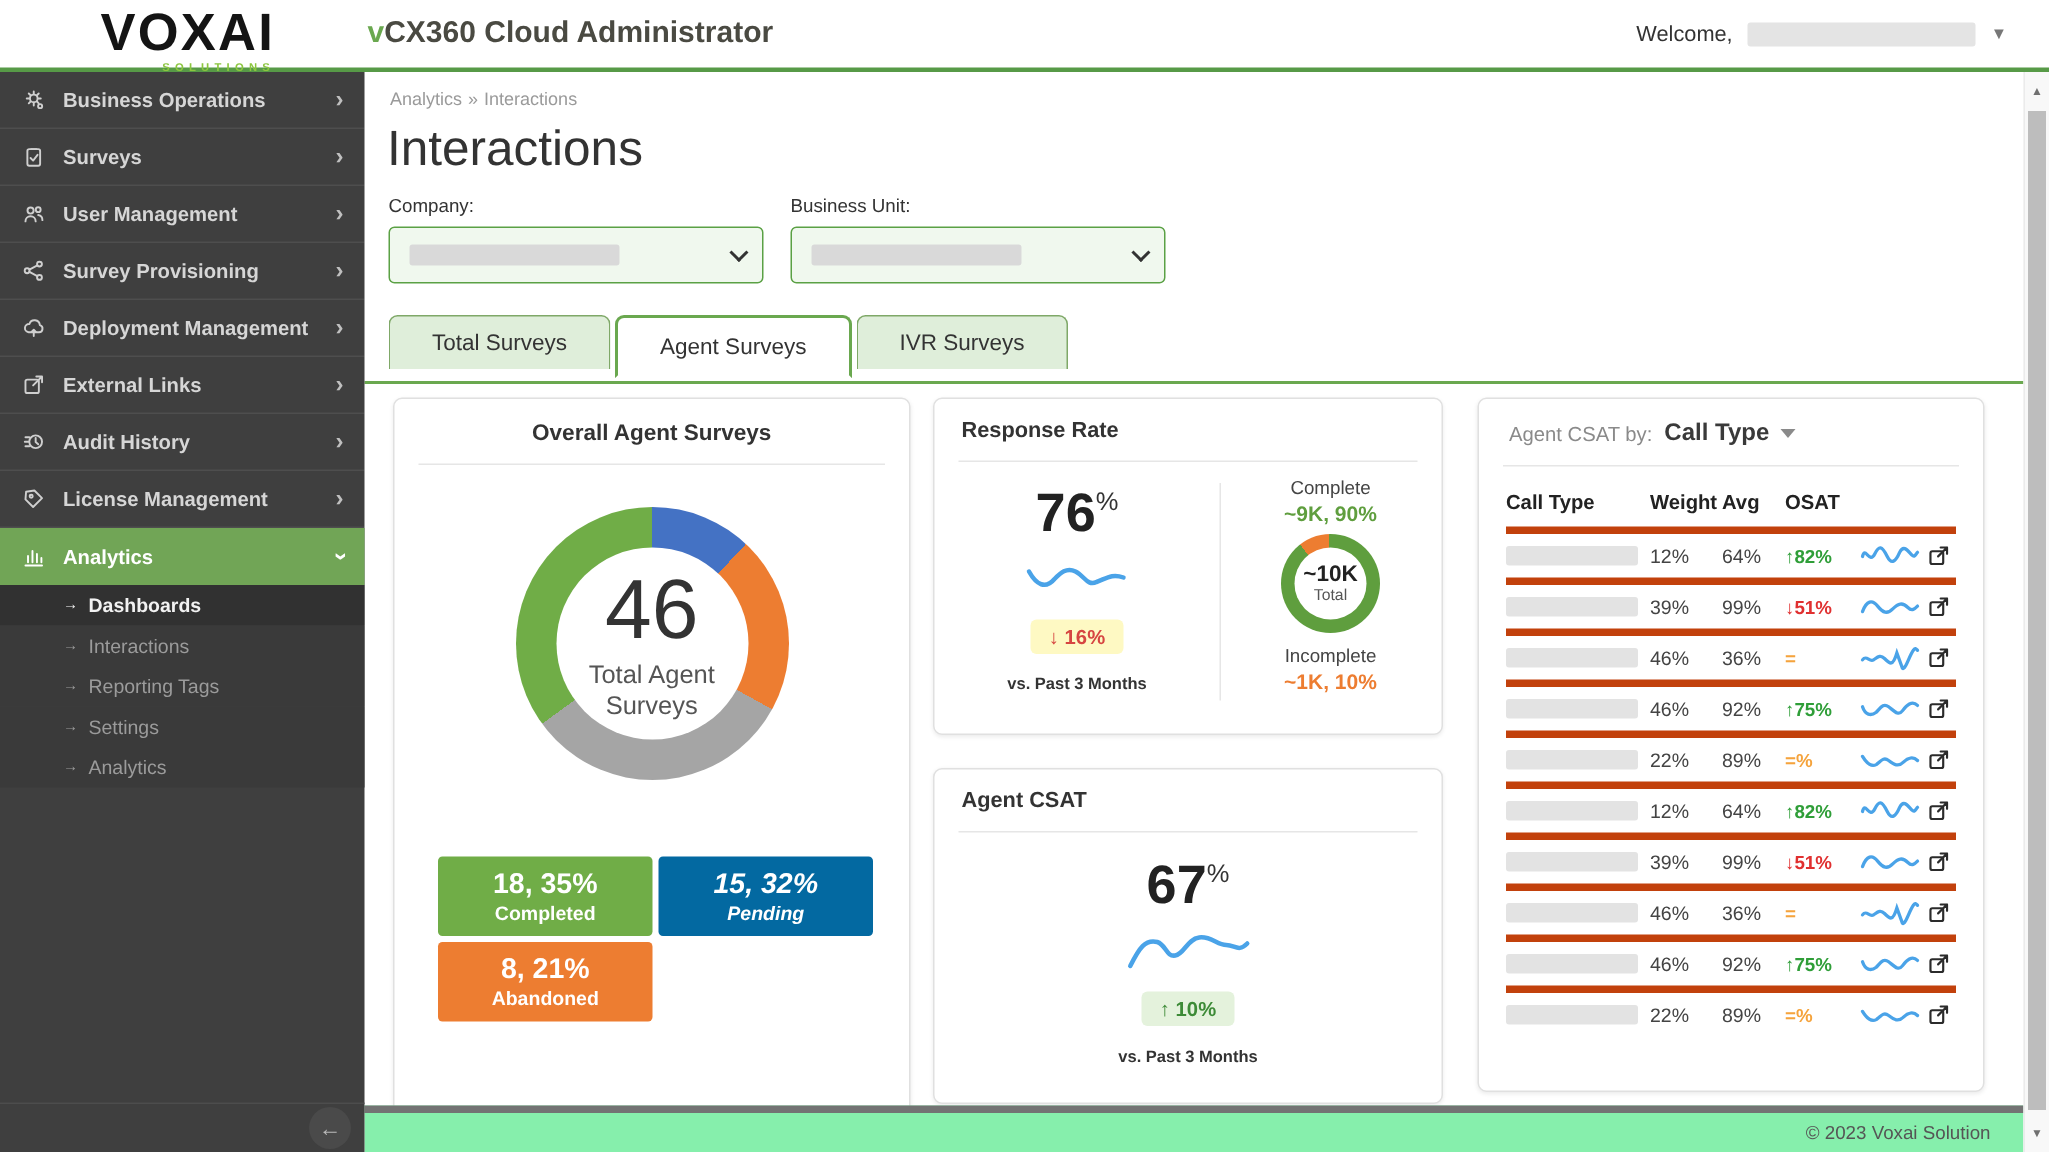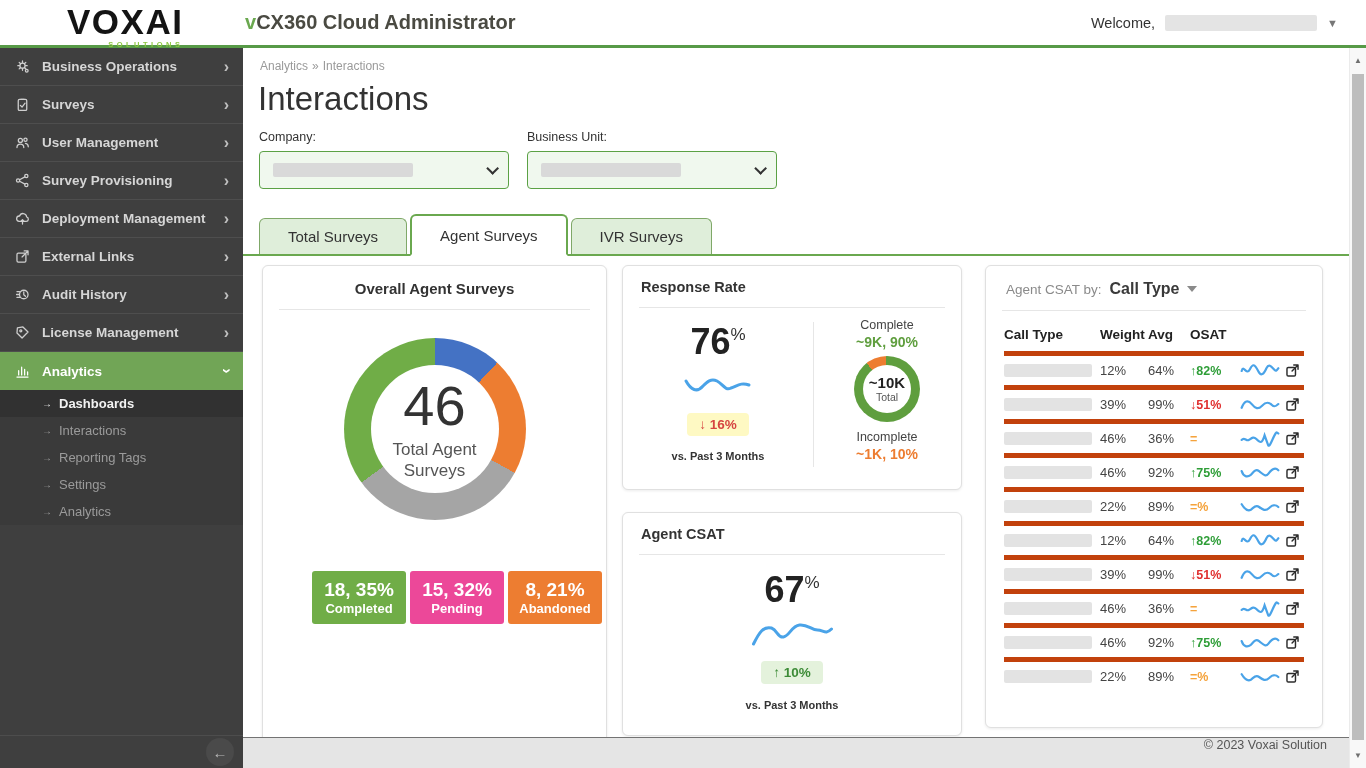--- a/index.html
+++ b/index.html
@@ -53,21 +53,21 @@
   .filter { position:absolute; top:82px; }
   .filter-company { left:16px; }
   .filter-bu { left:284px; }
   .filter-label { font-size:12.5px; color:#333; margin-bottom:7px; }
   .selectbox { width:250px; height:38px; background:#f0f8ee; border:1.5px solid #5ba145; border-radius:4px;
                display:flex; align-items:center; padding:0 13px; cursor:pointer; }
   .select-pill { width:140px; height:14px; background:#d9d9d9; border-radius:2px; }
   .select-caret { margin-left:auto; width:9px; height:9px; border-right:2.2px solid #333;
                   border-bottom:2.2px solid #333; transform:rotate(45deg) translateY(-3px); }
 
-  .tabbar { position:absolute; left:0; right:0; top:162px; height:46px; display:flex; align-items:flex-end;
+  .tabbar { position:absolute; left:0; right:0; top:162px; height:46px; display:flex; 
             gap:3px; padding-left:16px; border-bottom:2px solid #6aa84f; }
   .tab { height:36px; padding:0 28px; background:#dfeeda; border:1px solid #7fa868; border-bottom:none;
          border-radius:6px 6px 0 0; font-size:15px; color:#333; display:flex; align-items:center;
          cursor:pointer; font-family:inherit; }
   .tab.active { height:42px; background:#fff; border:2px solid #6aa84f; border-bottom:2px solid #fff;
                 margin-bottom:-2px; z-index:2; }
 
   .card { position:absolute; background:#fff; border:1px solid #e0e0e0; border-radius:6px;
           box-shadow:0 1px 3px rgba(0,0,0,0.08); }
   .card-1 { left:19px; top:217px; width:345px; height:520px; }
@@ -80,21 +80,21 @@
   
   .c1-title { text-align:center; padding-top:14px; }
   .donut { position:absolute; left:50%; top:72px; transform:translateX(-50%);
            width:182px; height:182px; border-radius:50%; }
   .donut::after { content:''; position:absolute; inset:27px; background:#fff; border-radius:50%; z-index:1; }
   .donut-center { position:absolute; inset:0; z-index:2; display:flex; flex-direction:column;
                   align-items:center; justify-content:center; }
   .donut-value { font-size:56px; font-weight:300; color:#333; line-height:1.05; }
   .donut-label { font-size:17px; color:#555; width:125px; text-align:center; line-height:1.25; margin-top:3px; }
   .tiles { position:absolute; left:29px; top:305px; width:290px; display:grid;
-           grid-template-columns:1fr 1fr 1fr; gap:4px;margin-left:20px; }
+           grid-template-columns:1fr 1fr; gap:4px; }
   .tile { height:53px; border-radius:3px; display:flex; flex-direction:column; align-items:center;
           justify-content:center; color:#fff; cursor:pointer; }
   .tile-value { font-size:19px; font-weight:800; line-height:1.2; }
   .tile-label { font-size:13px; font-weight:700; }
 
   
   .c23-title { padding:13px 0 0 18px; font-size:14.5px; }
   .kpi-big { font-size:36px; font-weight:800; color:#222; line-height:1; }
   .kpi-big sup { font-size:17px; font-weight:400; color:#333; vertical-align:top; position:relative; top:2px; }
   .badge { display:inline-block; padding:4px 12px; border-radius:4px; font-size:13.5px; font-weight:700; }
@@ -146,22 +146,22 @@
   .osat { font-size:12.5px; font-weight:700; }
   .trend-up .osat { color:#2f9e38; }
   .trend-down .osat { color:#e03030; }
   .trend-flat .osat { color:#f5a33c; }
   .row-spark { display:flex; justify-content:center; }
   .row-spark path { fill:none; stroke:#4aa3e8; stroke-width:2.4; stroke-linecap:round; }
   .open-link { width:18px; height:18px; cursor:pointer; display:flex; }
   .open-link svg * { stroke:#2b2b2b; fill:none; stroke-width:1.7; stroke-linecap:round; stroke-linejoin:round; }
 
   
-  .footer { position:absolute; left:243px; right:17px; bottom:0; height:31px; background:#e5e5e5;
-            border-top:1px solid #737373; z-index:20; display:flex; align-items:flex-start;
+  .footer { position:absolute; left:243px; right:17px; bottom:0; height:31px; background:#86efac;
+            border-top:5px solid #737373; z-index:20; display:flex; align-items:center;
             justify-content:flex-end; padding-right:22px; }
   .footer-text { font-size:12.5px; color:#555; }
   .scrollbar { position:absolute; right:0; top:48px; width:17px; bottom:0; background:#f8f8f8;
                border-left:1px solid #ebebeb; z-index:40; }
   .sb-btn { position:absolute; left:0; right:0; height:17px; display:flex; align-items:center;
             justify-content:center; font-size:8px; color:#707070; cursor:pointer; }
   .sb-up { top:4px; } .sb-down { bottom:4px; }
   .sb-thumb { position:absolute; left:2px; right:2px; top:26px; bottom:28px; background:#bdbdbd; cursor:grab; }
 </style>
 </head>
@@ -347,21 +347,21 @@
       <div class="donut-center">
         <div class="donut-value">46</div>
         <div class="donut-label">Total Agent Surveys</div>
       </div>
     </div>
     <div class="tiles">
       <div class="tile" style="background: rgb(112, 173, 71);">
           <div class="tile-value">18, 35%</div>
           <div class="tile-label">Completed</div>
         </div>
-        <div class="tile" style="background: #ec4899;">
+        <div class="tile" style="background: #0369a1; font-style: italic;">
           <div class="tile-value">15, 32%</div>
           <div class="tile-label">Pending</div>
         </div>
         <div class="tile" style="background: rgb(237, 125, 49);">
           <div class="tile-value">8, 21%</div>
           <div class="tile-label">Abandoned</div>
         </div>
     </div>
   </section>
 

